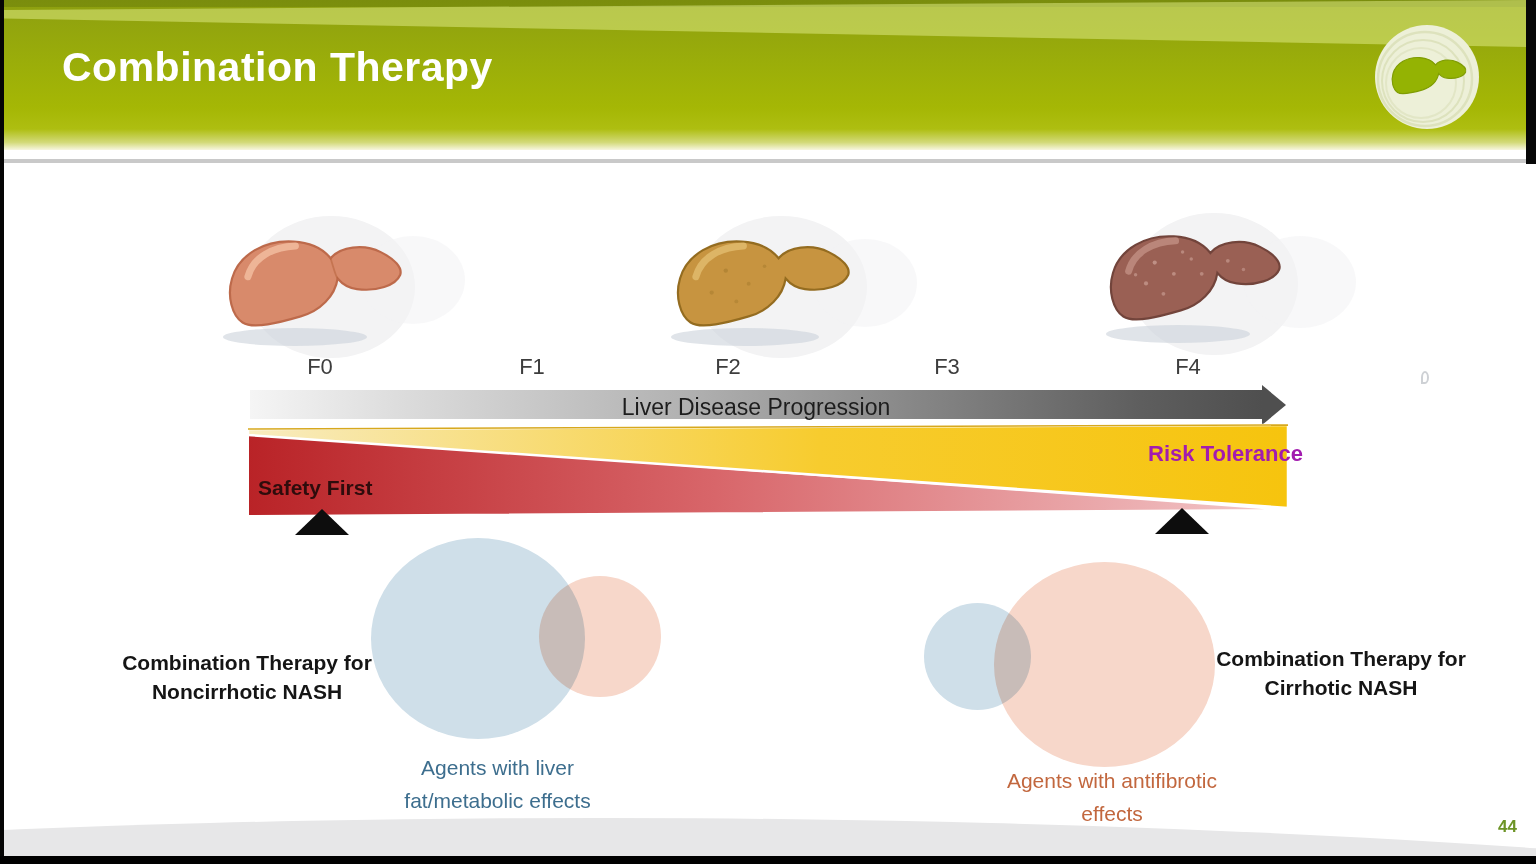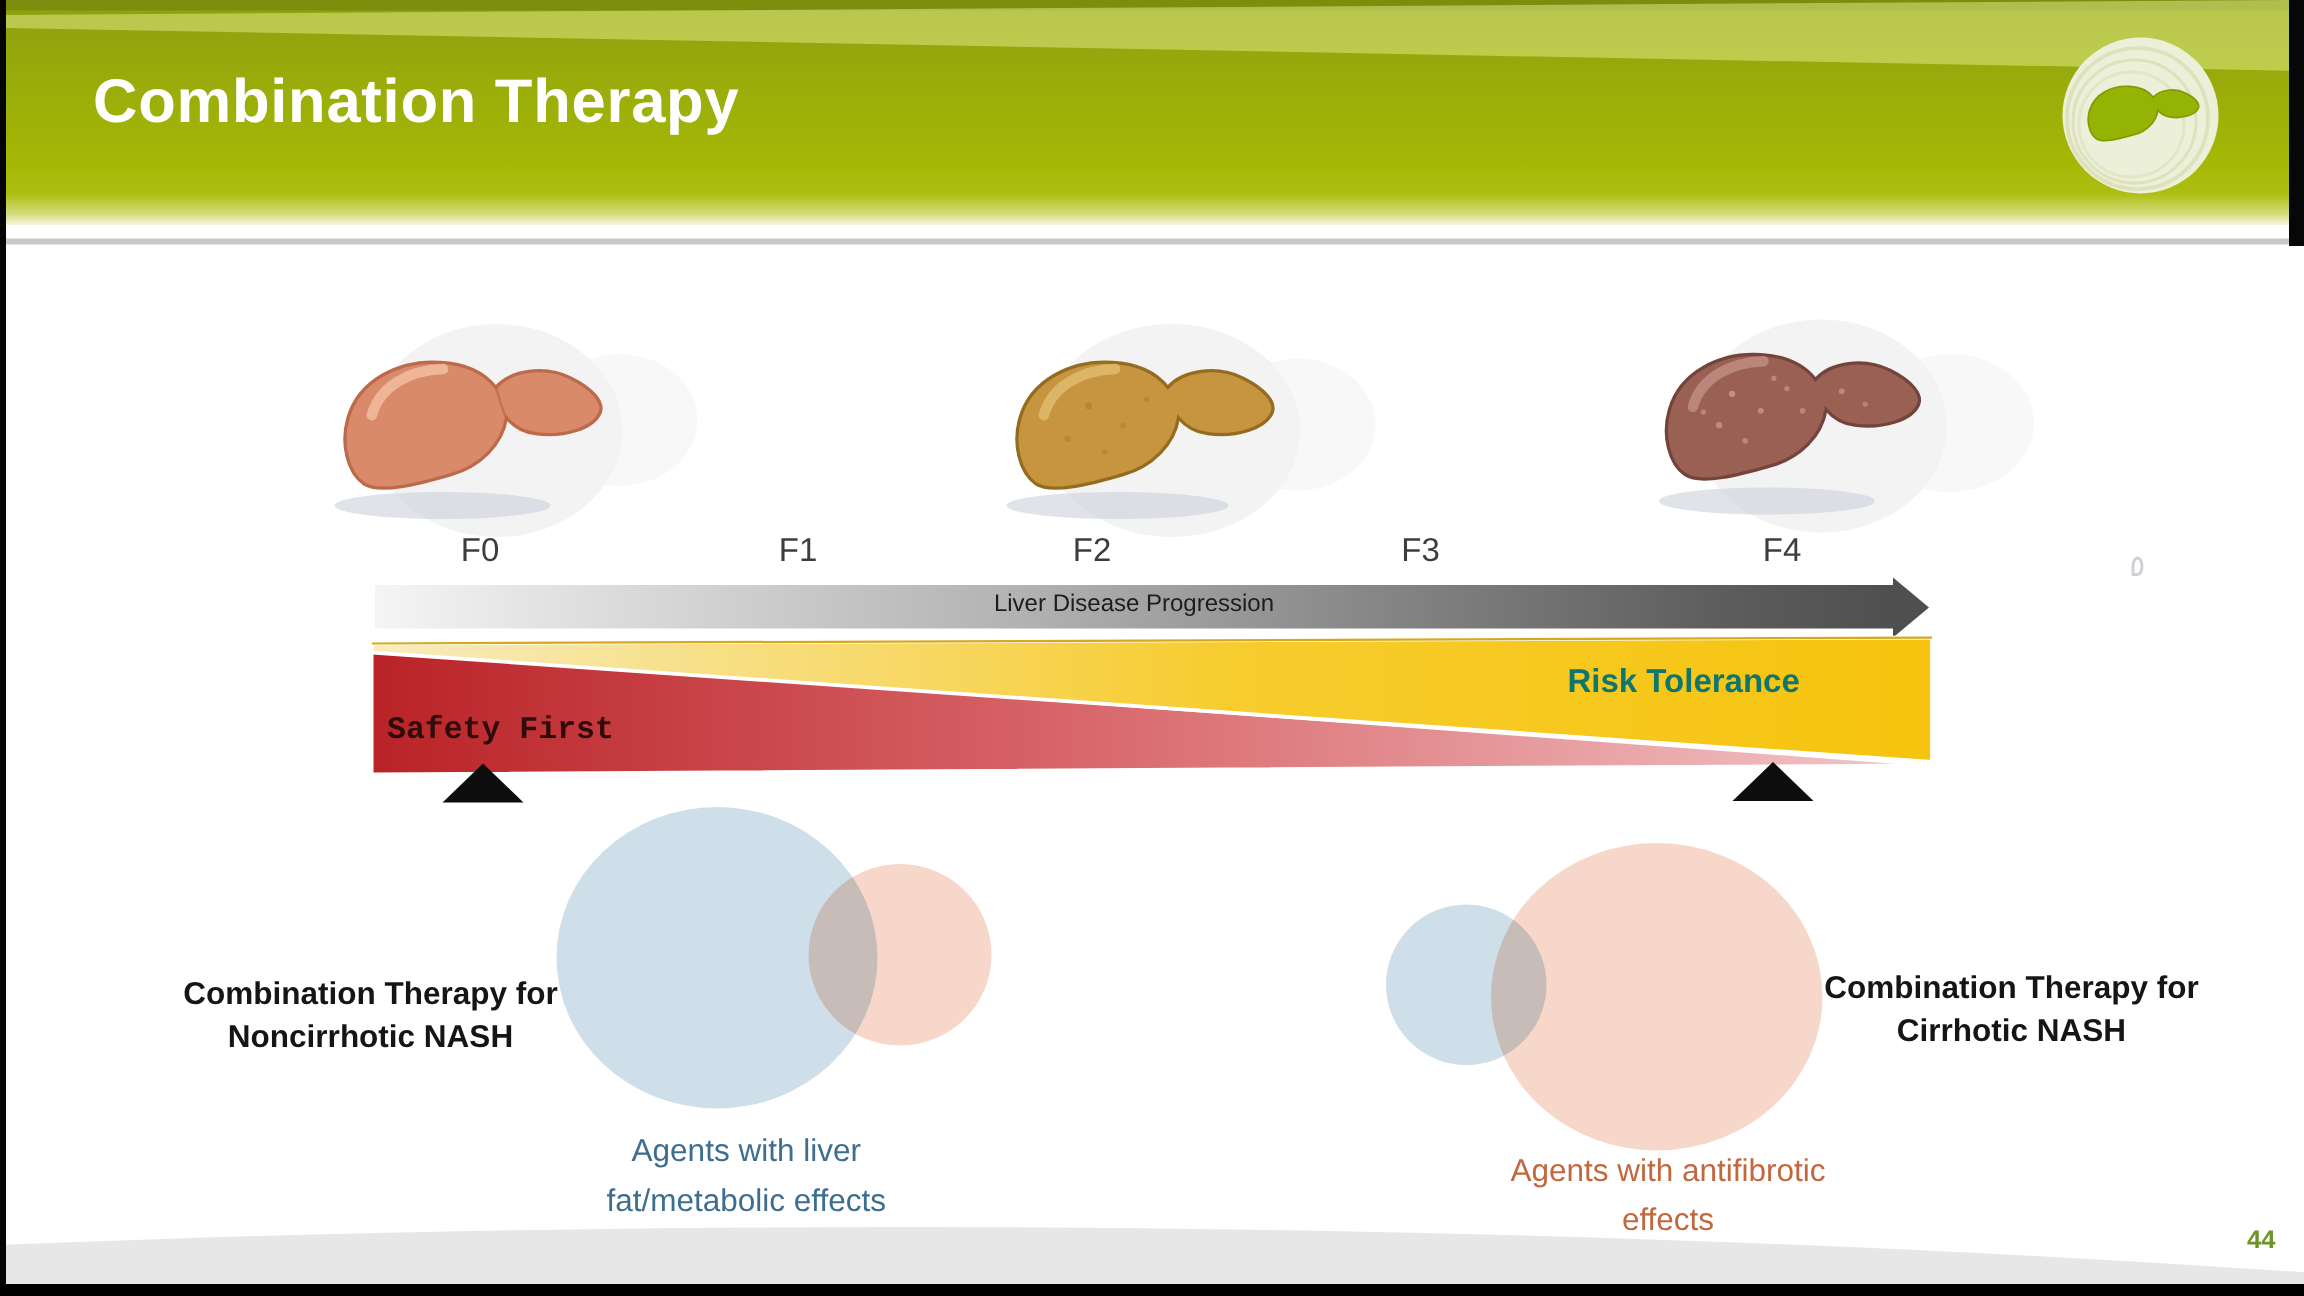--- a/index.html
+++ b/index.html
@@ -23,26 +23,26 @@
   .logo { position:absolute; left:1372px; top:22px; width:110px; height:110px; z-index:43; }
 
   
   .stage-label { position:absolute; top:354px; width:80px; text-align:center; font-size:22px; color:#3d3d3d; z-index:5; }
 
   
   .prog-arrow-body { position:absolute; left:250px; top:390px; width:1013px; height:29px; z-index:4;
     background:linear-gradient(90deg,#f5f5f5 0%, #dcdcdc 15%, #b3b3b3 42%, #868686 66%, #5e5e5e 88%, #4f4f4f 100%); }
   .prog-arrow-head { position:absolute; left:1262px; top:385px; width:0; height:0; z-index:4;
     border-top:20px solid transparent; border-bottom:20px solid transparent; border-left:24px solid #4f4f4f; }
-  .prog-label { position:absolute; left:530px; top:394px; width:452px; text-align:center; font-size:16px; color:#1d1d1d; z-index:5; }
+  .prog-label { position:absolute; left:530px; top:394px; width:452px; text-align:center; font-size:23px; color:#1d1d1d; z-index:5; }
 
   
   .wedge-svg { position:absolute; left:248px; top:423px; width:1040px; height:96px; z-index:4; }
-  .safety-label { position:absolute; left:258px; top:476px; font-size:21px; font-weight:700; color:#2e0c0c; z-index:6;font-family:Liberation Mono, monospace; }
-  .risk-label { position:absolute; left:1045px; top:441px; width:258px; text-align:left; font-size:22px; font-weight:700; color:#0f766e; z-index:6; }
+  .safety-label { position:absolute; left:258px; top:476px; font-size:21px; font-weight:700; color:#2e0c0c; z-index:6; }
+  .risk-label { position:absolute; left:1045px; top:441px; width:258px; text-align:right; font-size:22px; font-weight:700; color:#a21caf; z-index:6; }
   .fulcrum { position:absolute; width:0; height:0; z-index:6;
     border-left:27px solid transparent; border-right:27px solid transparent; border-bottom:26px solid #0d0d0d; }
   .fulcrum.left  { left:295px; top:509px; }
   .fulcrum.right { left:1155px; top:508px; }
 
   
   .circle { position:absolute; border-radius:50%; }
   .venn-pink { background:#f7d7ca; z-index:3; }
   .venn-blue { background:#cfdfe9; mix-blend-mode:multiply; z-index:4; }
   .vl-blue { left:371px; top:538px; width:214px; height:201px; }

